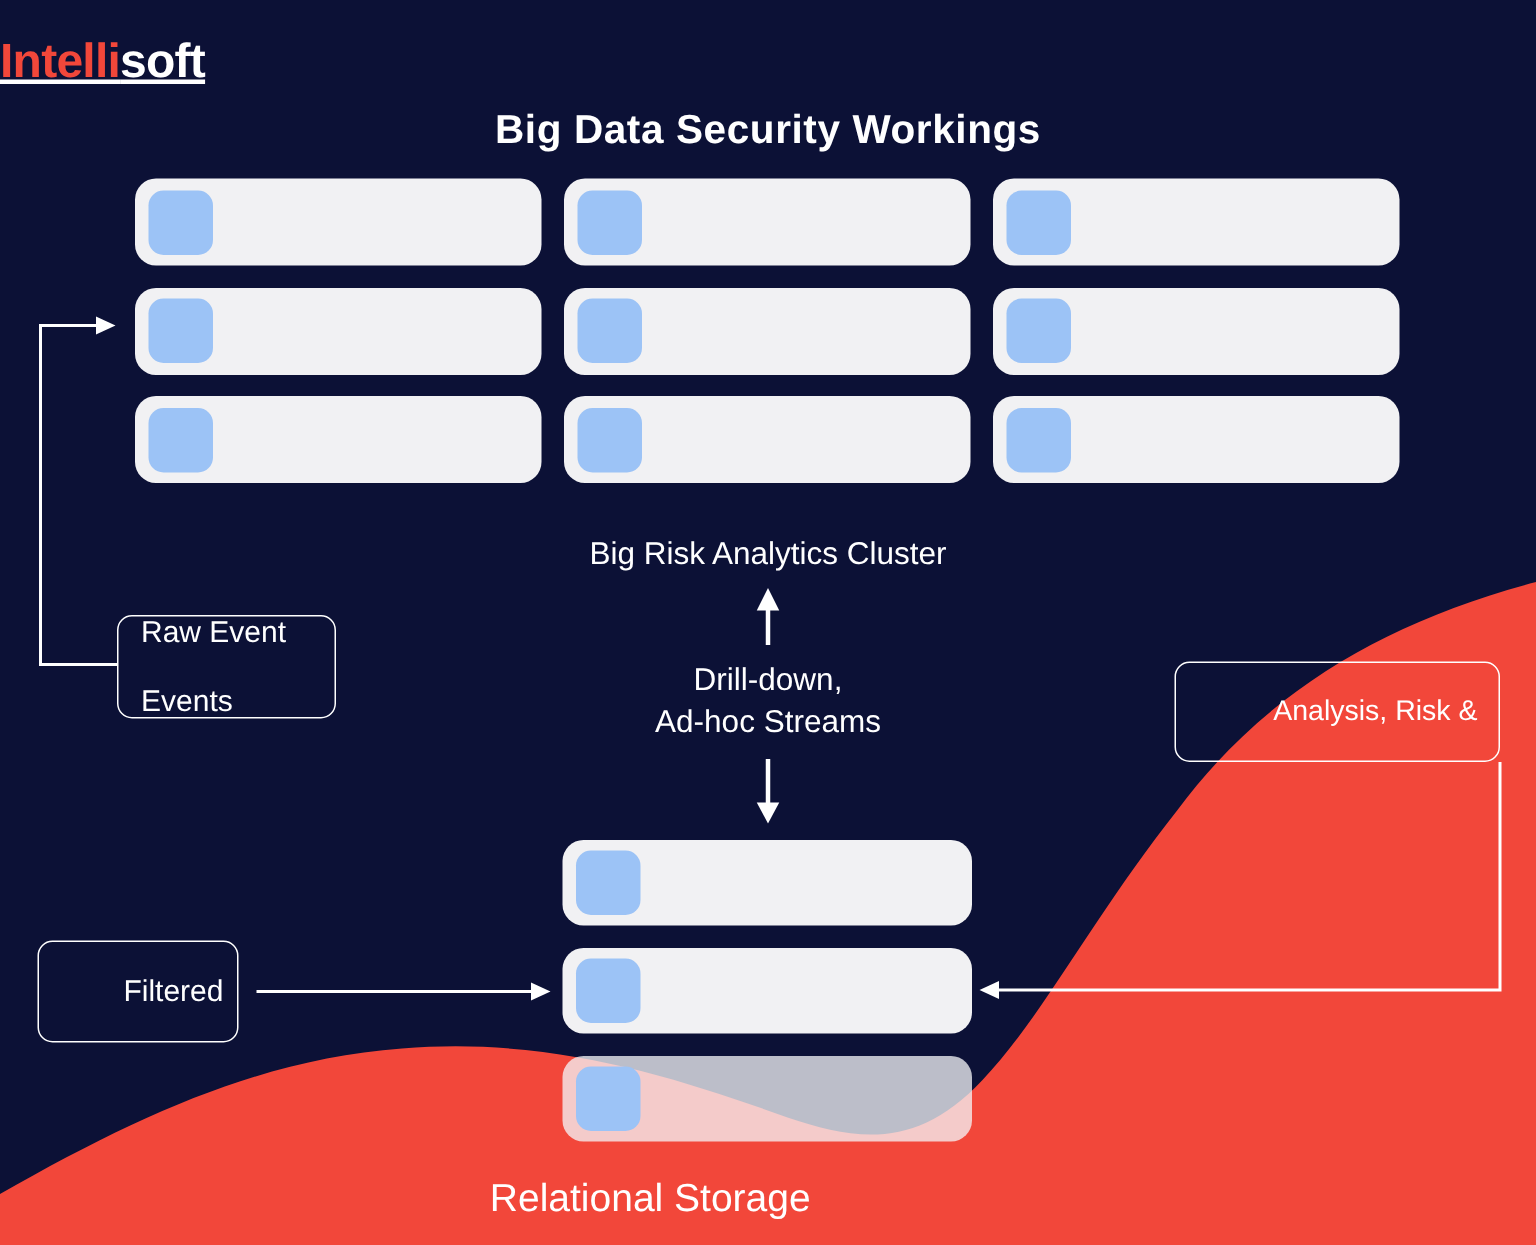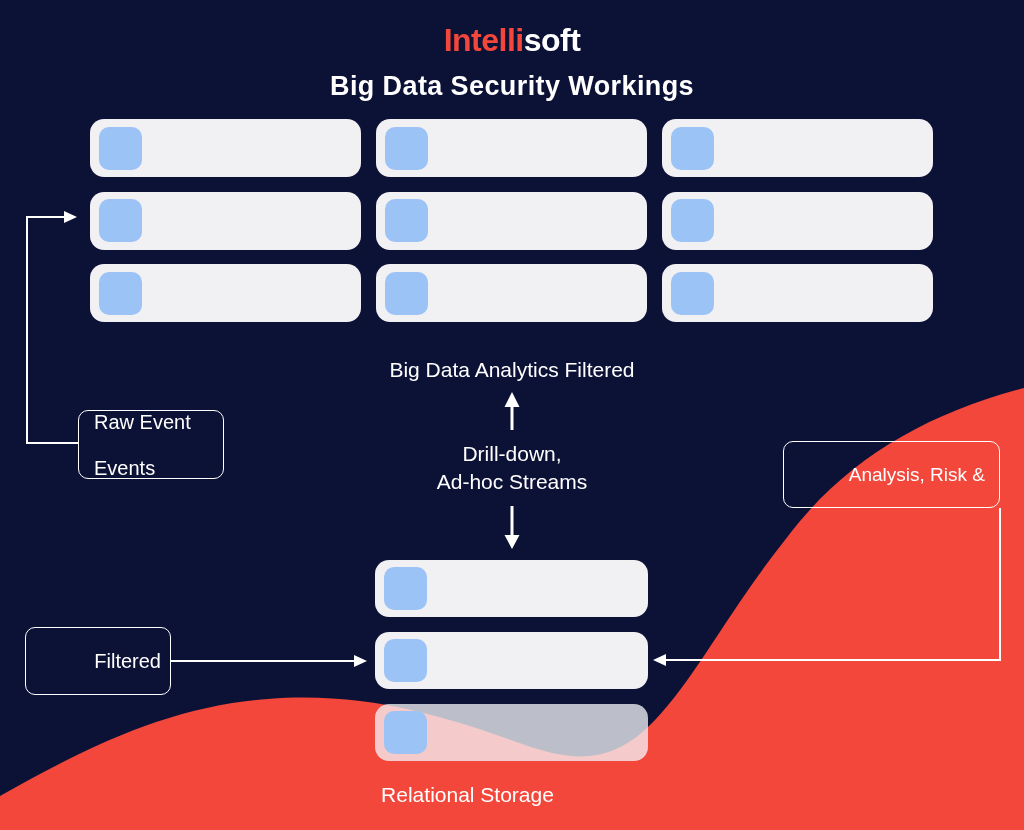--- a/index.html
+++ b/index.html
@@ -10,22 +10,22 @@
     background:var(--background,#0C1136);
     font-family:"Liberation Sans","DejaVu Sans",sans-serif;
     color:var(--text,#FFFFFF);
     margin:0 auto;
   }
   .wave-svg{position:absolute;inset:0;z-index:1;}
   .overlay-svg{position:absolute;inset:0;z-index:4;pointer-events:none;}
   .layer{position:absolute;z-index:3;}
 
   
-  .logo{left:0;top:22px;width:1024px;text-align:center;
-        font-size:32px;font-weight:800;letter-spacing:-0.5px;}
+  .logo{left:0;top:22px;width:1024px;
+        font-size:32px;font-weight:800;letter-spacing:-0.5px;text-decoration:underline;}
   .logo .p1{color:var(--accent-red,#F2473A);}
   .logo .p2{color:#fff;}
   .title{left:0;top:71px;width:1024px;text-align:center;
          font-size:27px;font-weight:600;letter-spacing:0.4px;margin:0;}
 
   
   .cluster-grid{
     left:90px;top:119px;width:843px;
     display:grid;grid-template-columns:repeat(3,1fr);
     column-gap:15px;row-gap:14.5px;
@@ -42,30 +42,30 @@
                  font-size:21px;font-weight:400;}
   .queries-label{left:0;top:440px;width:1024px;text-align:center;
                  font-size:21px;line-height:28px;font-weight:400;}
 
   
   .storage-stack{left:375px;top:560px;width:273px;
                  display:flex;flex-direction:column;gap:15px;}
   .storage-stack .node{height:57px;}
   .storage-stack .node:last-child{background:rgba(245,245,247,0.76);}
   .storage-label{left:0;top:783px;width:867px;text-align:center;
-                 font-size:21px;font-weight:400;padding-left:34px;}
+                 font-size:26px;font-weight:400;}
 
   
   .callout{
     border:1.5px solid #fff;border-radius:10px;
     box-sizing:border-box;display:flex;flex-direction:column;justify-content:center;
     font-size:20px;line-height:26px;background:transparent;
   }
   .callout-raw{left:78px;top:410px;width:146px;height:69px;padding-left:15px;text-align:left;gap:20px;}
-  .callout-filtered{left:25px;top:627px;width:146px;height:68px;padding-right:9px;text-align:right;}
+  .callout-filtered{left:25px;top:627px;width:134px;height:68px;padding-right:9px;text-align:right;}
   .callout-analysis{left:783px;top:441px;width:217px;height:67px;padding-right:14px;text-align:right;font-size:19px;}
 </style>
 </head>
 <body>
 
 <div class="stage">
 
   <svg class="wave-svg" viewBox="0 0 1024 830" aria-hidden="true">
     <path d="M 0 796
              C 95 742, 175 706, 268 699
@@ -105,21 +105,21 @@
         <span class="chip"></span>
       </div>
       <div class="node">
         <span class="chip"></span>
       </div>
       <div class="node">
         <span class="chip"></span>
       </div>
     </div>
 
-  <div class="layer cluster-label">Big Data Analytics Filtered</div>
+  <div class="layer cluster-label">Big Risk Analytics Cluster</div>
 
   <div class="layer queries-label">
     <div>Drill-down,</div>
     <div>Ad-hoc Streams</div>
   </div>
 
   <div class="layer storage-stack">
       <div class="node">
         <span class="chip"></span>
       </div>

